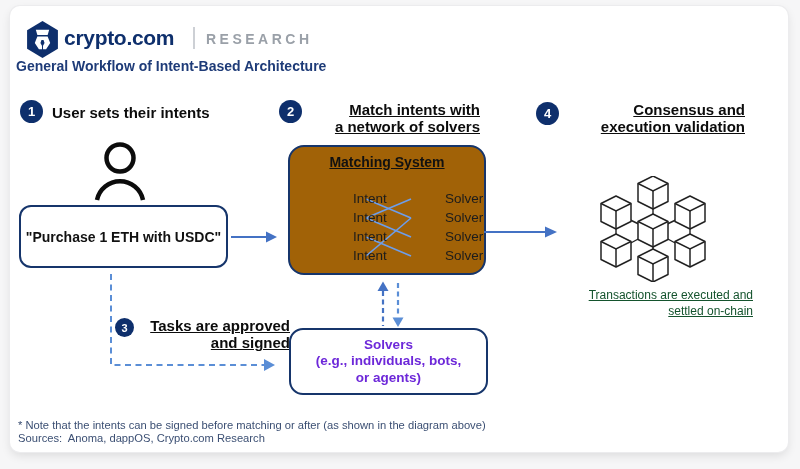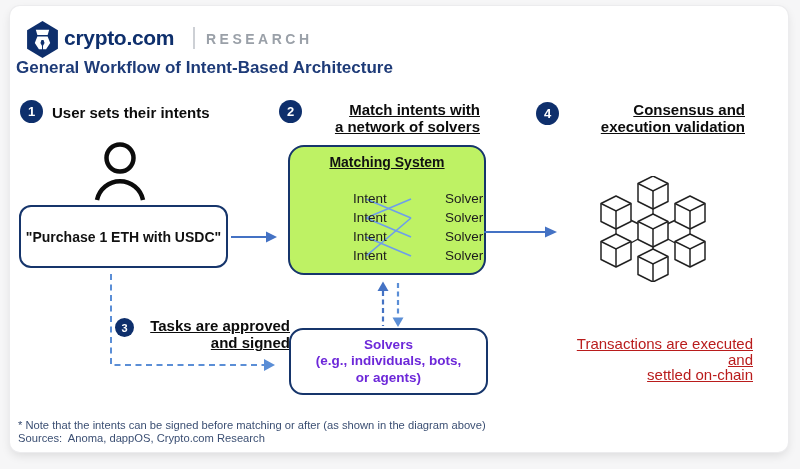--- a/index.html
+++ b/index.html
@@ -10,44 +10,44 @@
   html,body{margin:0;padding:0;}
   body{width:800px;height:469px;position:relative;background:#f6f6f7;
        font-family:"Liberation Sans",sans-serif;overflow:hidden;}
   .card{position:absolute;left:10px;top:6px;width:778px;height:446px;background:#fff;
         border-radius:10px;box-shadow:0 0 0 1px #ececee,0 4px 10px rgba(0,0,0,.10);}
   .abs{position:absolute;}
   
   .brand-text{left:64px;top:26px;font-size:21px;font-weight:bold;color:var(--navy);letter-spacing:-0.3px;}
   .logo-divider{left:193px;top:27px;width:2px;height:22px;background:#cdd0d5;}
   .research{left:206px;top:31px;font-size:14px;font-weight:bold;letter-spacing:3.5px;color:var(--gray);}
-  .page-title{left:16px;top:58px;font-size:17px;font-weight:bold;color:var(--title);}
+  .page-title{left:16px;top:58px;font-size:14px;font-weight:bold;color:var(--title);}
   
   .badge{display:flex;align-items:center;justify-content:center;border-radius:50%;
          background:var(--navy);color:#fff;font-weight:bold;}
   .badge-lg{width:23px;height:23px;font-size:13px;}
   .badge-sm{width:19px;height:19px;font-size:11px;}
   
   .step-label{font-weight:bold;color:var(--ink);font-size:15px;line-height:17px;}
   .center{text-align:right;text-decoration:underline;}
   
   .navy-box{border:2.5px solid var(--border);border-radius:12px;background:#fff;
             display:flex;flex-direction:column;align-items:center;justify-content:center;}
   .intent-box{left:19px;top:205px;width:209px;height:63px;font-size:14px;font-weight:bold;color:#111;}
   .matching-box{left:288px;top:145px;width:198px;height:130px;border:2.5px solid var(--border);
-                border-radius:16px;background:#bef264;}
+                border-radius:16px;background:#a16207;}
   .match-title{left:0;right:0;top:7px;text-align:center;font-size:14px;font-weight:bold;
                text-decoration:underline;color:#111;}
   .mrow{font-size:13.5px;color:#1c1c1c;line-height:16px;margin-left:32px;}
   #match-lines{left:0;top:0;}
   #match-lines line{stroke:var(--match);stroke-width:1.6px;}
   .solvers-box{left:289px;top:328px;width:199px;height:67px;border-radius:14px;
                font-size:13.5px;font-weight:bold;color:#6d28d9;line-height:16.5px;text-align:center;}
   
-  .caption{font-size:15px;color:#b91c1c;line-height:15.5px;margin-top:48px;}
+  .caption{font-size:12px;color:#14532d;line-height:15.5px;}
   .footline{font-size:11.2px;color:#3b4f73;white-space:pre-wrap;}
   svg{display:block;}
 </style>
 </head>
 <body>
 
 <div class="card"></div>
 
 <svg class="abs" style="left:26px;top:21px" width="33" height="37" viewBox="0 0 32 36">
   <polygon points="16,0 31,9 31,27 16,36 1,27 1,9" fill="#0e2f6c"></polygon>

